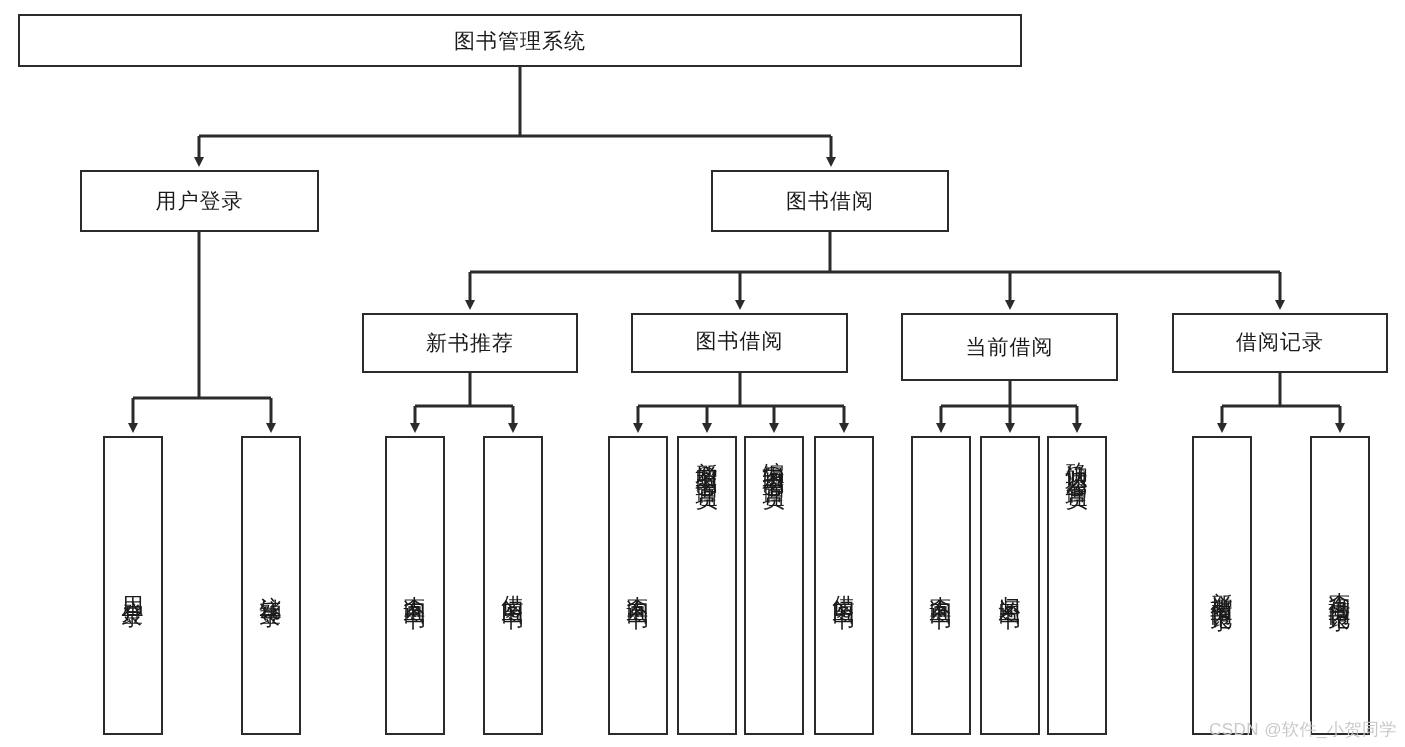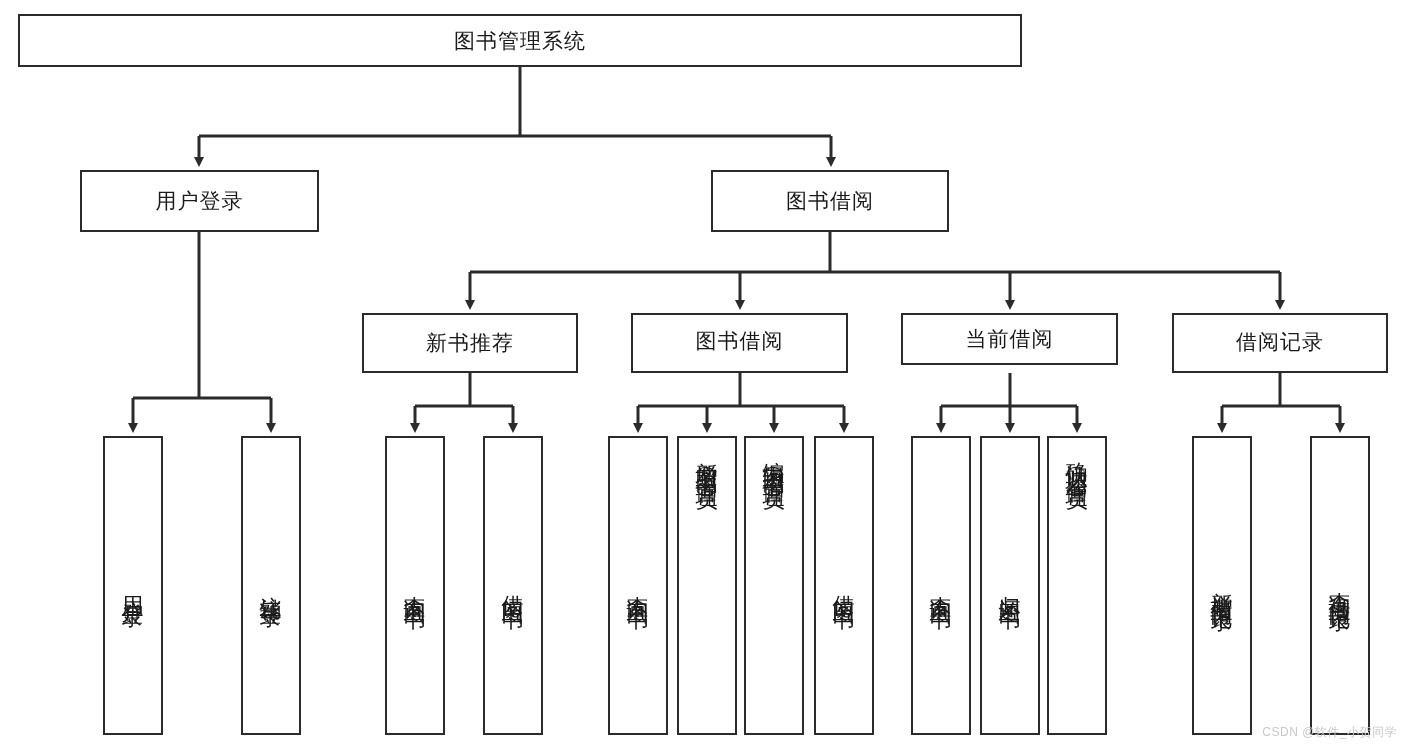--- a/index.html
+++ b/index.html
@@ -52,21 +52,21 @@
     white-space:nowrap;
   }
   .node.vert.center-text{
     align-items:center;
     padding-top:0;
   }
   .watermark{
     position:absolute;
     right:8px;
     bottom:6px;
-    font-size:12px;
+    font-size:17px;
     color:#c9c9c9;
     letter-spacing:0.5px;
     white-space:nowrap;
     font-family:"Liberation Sans","DejaVu Sans",sans-serif;
   }
 </style>
 </head>
 <body>
 
 <div id="diagram">
@@ -135,21 +135,21 @@
   </div>
 
   <div class="node horiz" style="left:362px; top:313px; width:216px; height:60px;">
     <span class="label">新书推荐</span>
   </div>
 
   <div class="node horiz" style="left:631px; top:313px; width:217px; height:60px;font-family:Liberation Mono, monospace;">
     <span class="label">图书借阅</span>
   </div>
 
-  <div class="node horiz" style="left:901px; top:313px; width:217px; height:52px;">
+  <div class="node horiz" style="left:901px; top:313px; width:217px; height:68px;">
     <span class="label">当前借阅</span>
   </div>
 
   <div class="node horiz" style="left:1172px; top:313px; width:216px; height:60px;font-family:Liberation Serif, serif;">
     <span class="label">借阅记录</span>
   </div>
 
   <div class="node vert center-text" style="left:103px; top:436px; width:60px; height:299px;">
     <span class="label">用户登录</span>
   </div>

